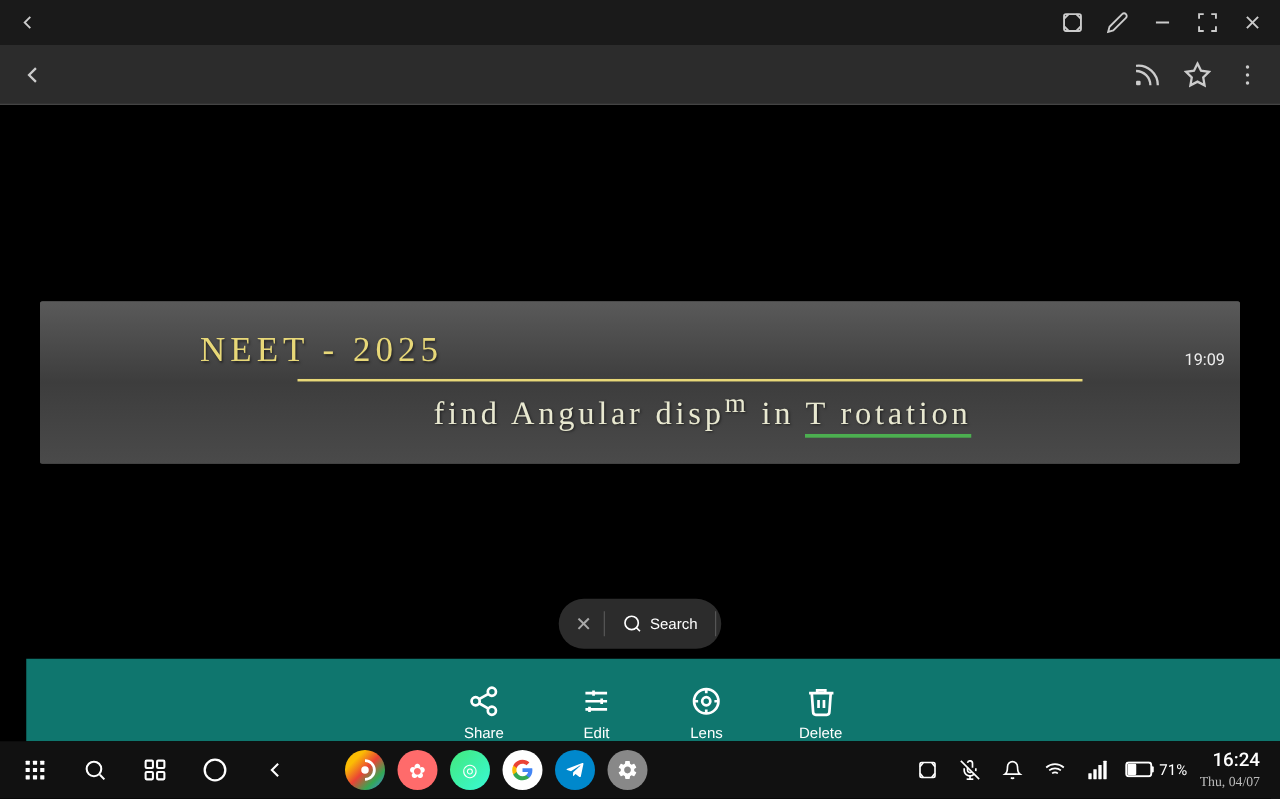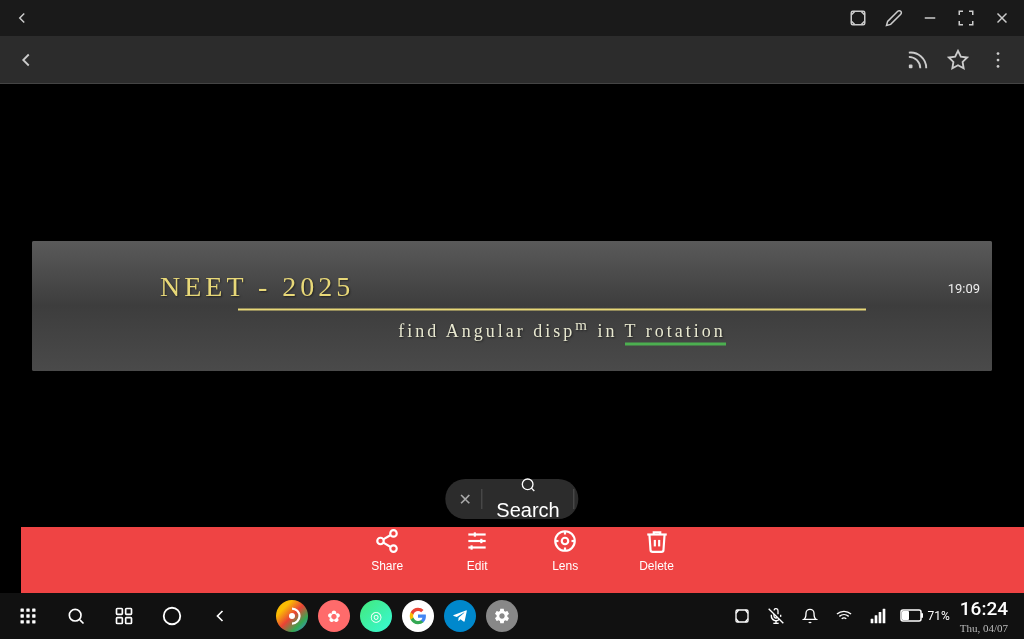--- a/index.html
+++ b/index.html
@@ -111,21 +111,21 @@
     }
     .chalkboard-line1-underline {
       display: block;
       height: 2px;
       background: #e8d878;
       width: 80%;
       margin: 2px auto 0;
     }
     .chalkboard-line2 {
       font-family: 'Segoe Script', cursive;
-      font-size: 18px;
+      font-size: 26px;
       color: #e8e8d0;
       letter-spacing: 3px;
       text-shadow: 1px 1px 2px rgba(0,0,0,0.5);
       margin-top: 8px;
       text-align: right;
     }
     .chalkboard-line2 span.underline-green {
       text-decoration: none;
       border-bottom: 3px solid #4caf50;
       padding-bottom: 2px;
@@ -154,46 +154,45 @@
       height: 40px;
       z-index: 200;
     }
     .context-popup-btn {
       display: flex;
       align-items: center;
       gap: 6px;
       padding: 8px 14px;
       border-radius: 20px;
       cursor: pointer;
-      font-size: 20px;
+      font-size: 12px;
       color: #fff;
       background: transparent;
       border: none;
-      flex-direction: column;
     }
     .context-popup-divider {
       width: 1px; height: 20px;
       background: #555;
     }
     .context-popup-close {
       width: 32px; height: 32px;
       display: flex; align-items: center; justify-content: center;
       cursor: pointer;
       font-size: 16px;
       color: #aaa;
     }
 
     
     .bottom-toolbar {
       position: absolute;
       bottom: 46px; left: 0; right: 0;
       height: 66px;
-      background: #ef4444;
-      display: flex;
-      align-items: flex-start;
+      background: #0f766e;
+      display: flex;
+      align-items: flex-end;
       justify-content: center;
       gap: 60px;
       z-index: 99;
       margin-left: 21px;
     }
     .toolbar-btn {
       display: flex;
       flex-direction: column;
       align-items: center;
       gap: 4px;
@@ -238,21 +237,21 @@
       border-radius: 50%;
       display: flex; align-items: center; justify-content: center;
       cursor: pointer;
       font-size: 18px;
       overflow: hidden;
     }
     .time-block {
       text-align: right;
       line-height: 1.3;
     }
-    .time-main { font-size: 19px; font-weight: 500; }
+    .time-main { font-size: 15px; font-weight: 500; }
     .time-date { font-size: 11px; color: #bbb; font-family: Liberation Serif, serif; }
   </style>
 </head>
 <body>
 
 <div class="top-os-bar">
   <div class="top-os-bar-left">
     <div class="os-icon">
       <svg viewBox="0 0 24 24" fill="none" stroke="#ccc" stroke-width="2">
         <polyline points="15 18 9 12 15 6"></polyline>

